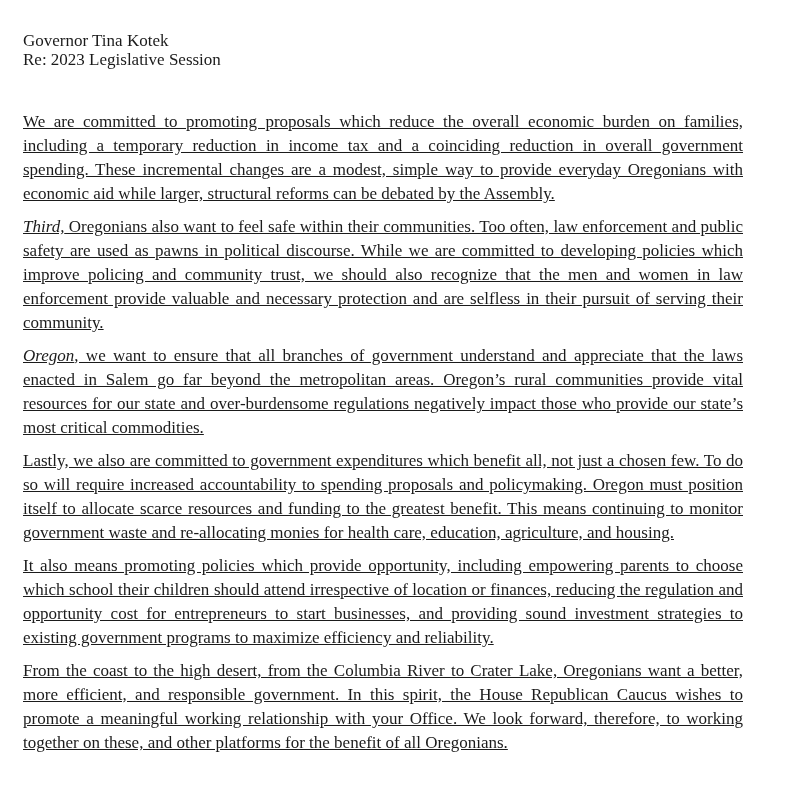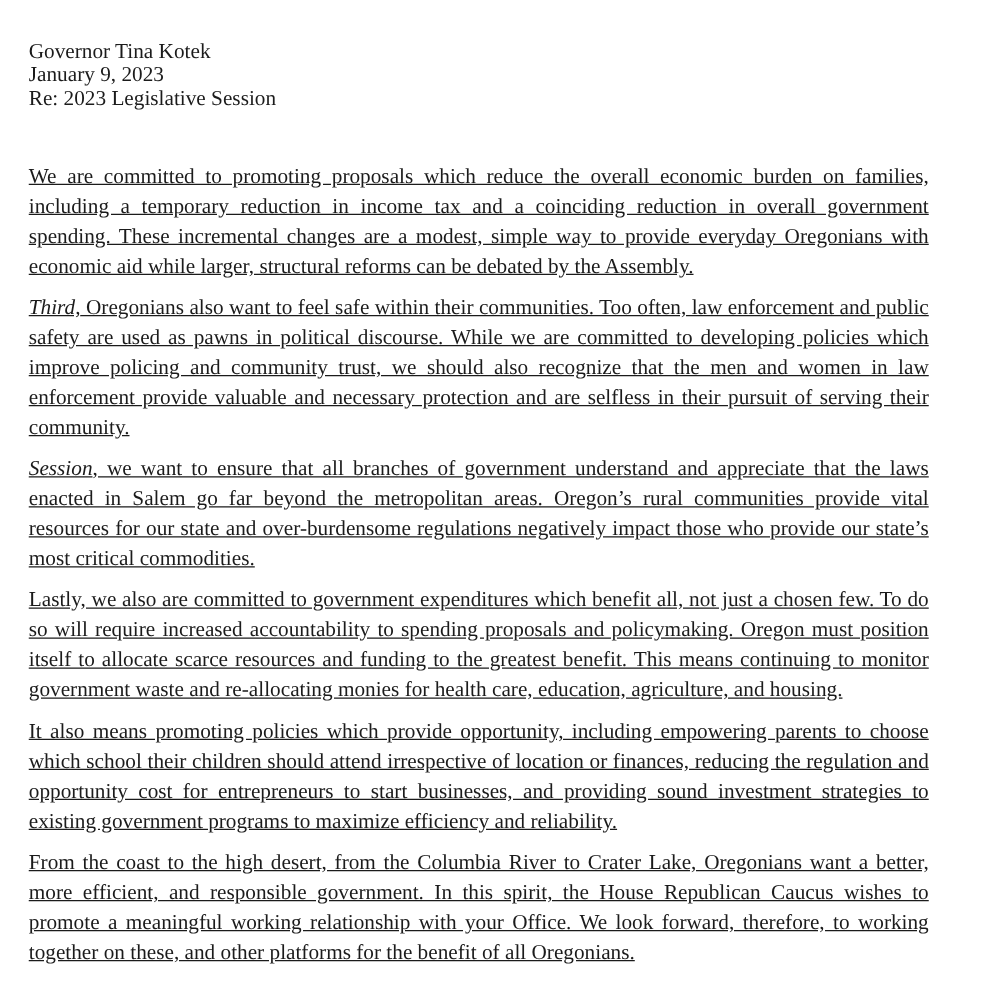--- a/index.html
+++ b/index.html
@@ -33,26 +33,25 @@
   .body-text p:last-child { margin-bottom: 13px; }
   .lead { font-style: italic; }
 </style>
 </head>
 <body style="background: rgb(255, 255, 255); color: rgb(27, 27, 27);">
 
 <div class="page">
 
   <div class="letter-header">
     <div>Governor Tina Kotek</div>
-    <div>January 9, 2023</div>
     <div>Re: 2023 Legislative Session</div>
   </div>
 
   <div class="body-text">
     <p><span class="lead"></span><span>We are committed to promoting proposals which reduce the overall economic burden on families, including a temporary reduction in income tax and a coinciding reduction in overall government spending. These incremental changes are a modest, simple way to provide everyday Oregonians with economic aid while larger, structural reforms can be debated by the Assembly.</span></p>
     <p><span class="lead">Third,</span><span> Oregonians also want to feel safe within their communities. Too often, law enforcement and public safety are used as pawns in political discourse. While we are committed to developing policies which improve policing and community trust, we should also recognize that the men and women in law enforcement provide valuable and necessary protection and are selfless in their pursuit of serving their community.</span></p>
-    <p><span class="lead">Session</span><span>, we want to ensure that all branches of government understand and appreciate that the laws enacted in Salem go far beyond the metropolitan areas. Oregon’s rural communities provide vital resources for our state and over-burdensome regulations negatively impact those who provide our state’s most critical commodities.</span></p>
+    <p><span class="lead">Oregon</span><span>, we want to ensure that all branches of government understand and appreciate that the laws enacted in Salem go far beyond the metropolitan areas. Oregon’s rural communities provide vital resources for our state and over-burdensome regulations negatively impact those who provide our state’s most critical commodities.</span></p>
     <p><span class="lead"></span><span>Lastly, we also are committed to government expenditures which benefit all, not just a chosen few. To do so will require increased accountability to spending proposals and policymaking. Oregon must position itself to allocate scarce resources and funding to the greatest benefit. This means continuing to monitor government waste and re-allocating monies for health care, education, agriculture, and housing.</span></p>
     <p><span class="lead"></span><span>It also means promoting policies which provide opportunity, including empowering parents to choose which school their children should attend irrespective of location or finances, reducing the regulation and opportunity cost for entrepreneurs to start businesses, and providing sound investment strategies to existing government programs to maximize efficiency and reliability.</span></p>
     <p><span class="lead"></span><span>From the coast to the high desert, from the Columbia River to Crater Lake, Oregonians want a better, more efficient, and responsible government. In this spirit, the House Republican Caucus wishes to promote a meaningful working relationship with your Office. We look forward, therefore, to working together on these, and other platforms for the benefit of all Oregonians.</span></p>
   </div>
 
 </div>
 
 </body></html>

